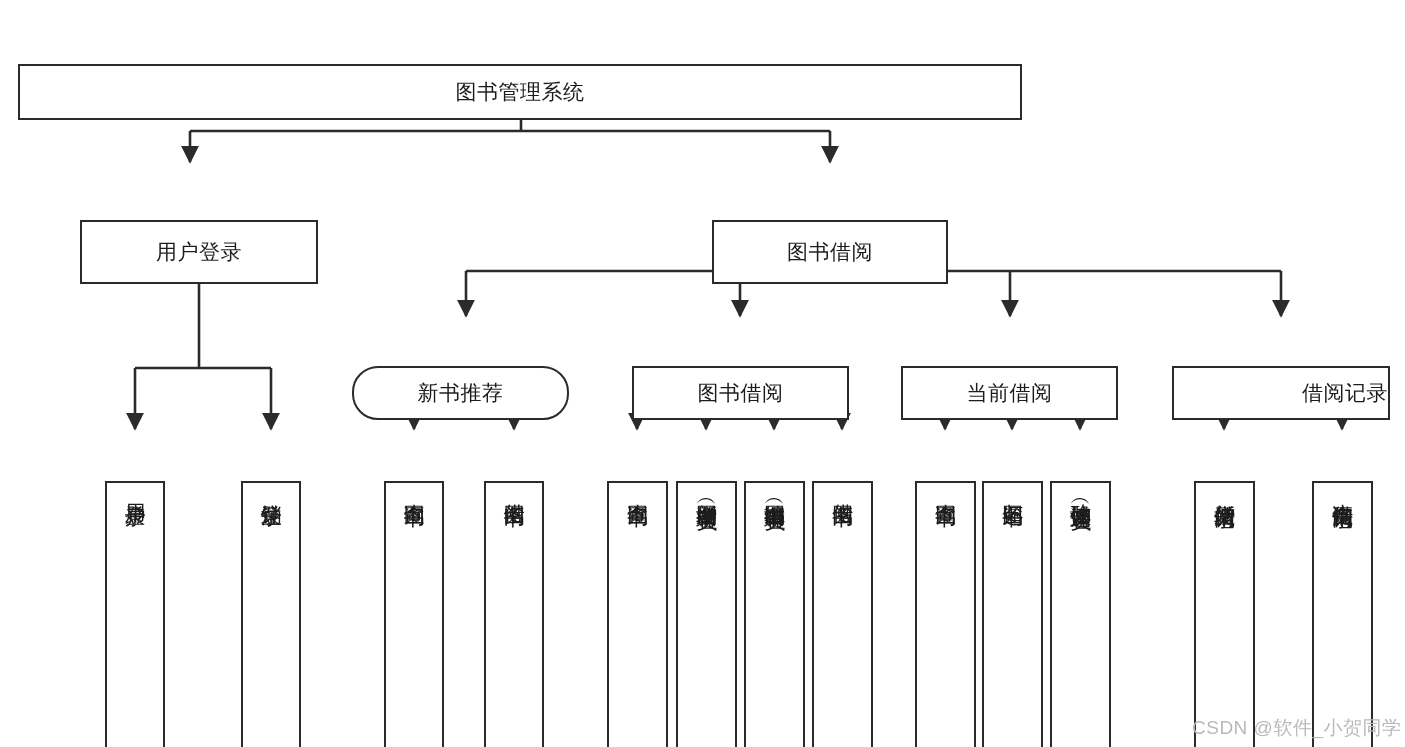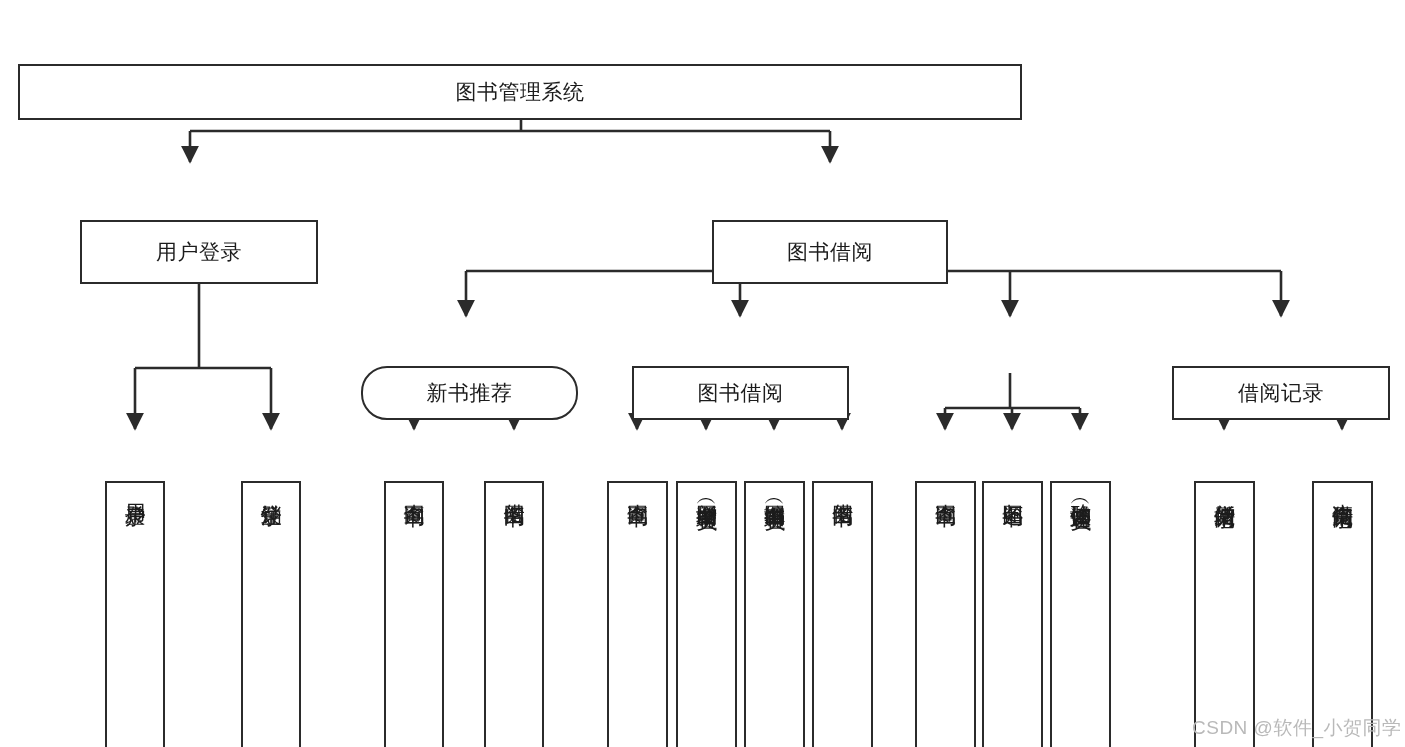--- a/index.html
+++ b/index.html
@@ -130,30 +130,33 @@
   </div>
 
   <div class="node" style="left:80px; top:172px; width:238px; height:64px;">
     <span class="label">用户登录</span>
   </div>
 
   <div class="node" style="left:712px; top:172px; width:236px; height:64px;">
     <span class="label">图书借阅</span>
   </div>
 
-  <div class="node" style="left:361px; top:318px; width:217px; height:54px;border-radius:26px;">
+  <div class="node" style="left:352px; top:318px; width:217px; height:54px;border-radius:26px;">
     <span class="label">新书推荐</span>
   </div>
 
   <div class="node" style="left:632px; top:318px; width:217px; height:54px;">
     <span class="label">图书借阅</span>
   </div>
 
-
-  <div class="node" style="left:1172px; top:318px; width:218px; height:54px;">
+  <div class="node" style="left:901px; top:318px; width:217px; height:54px;">
+    <span class="label">当前借阅</span>
+  </div>
+
+  <div class="node" style="left:1172px; top:318px; width:218px; height:54px;justify-content:flex-end;">
     <span class="label">借阅记录</span>
   </div>
 
   <div class="node vertical" style="left:105px; top:433px; width:60px; height:301px;">
     <span class="label">用户登录</span>
   </div>
 
   <div class="node vertical" style="left:241px; top:433px; width:60px; height:301px;">
     <span class="label">注销登录</span>
   </div>

